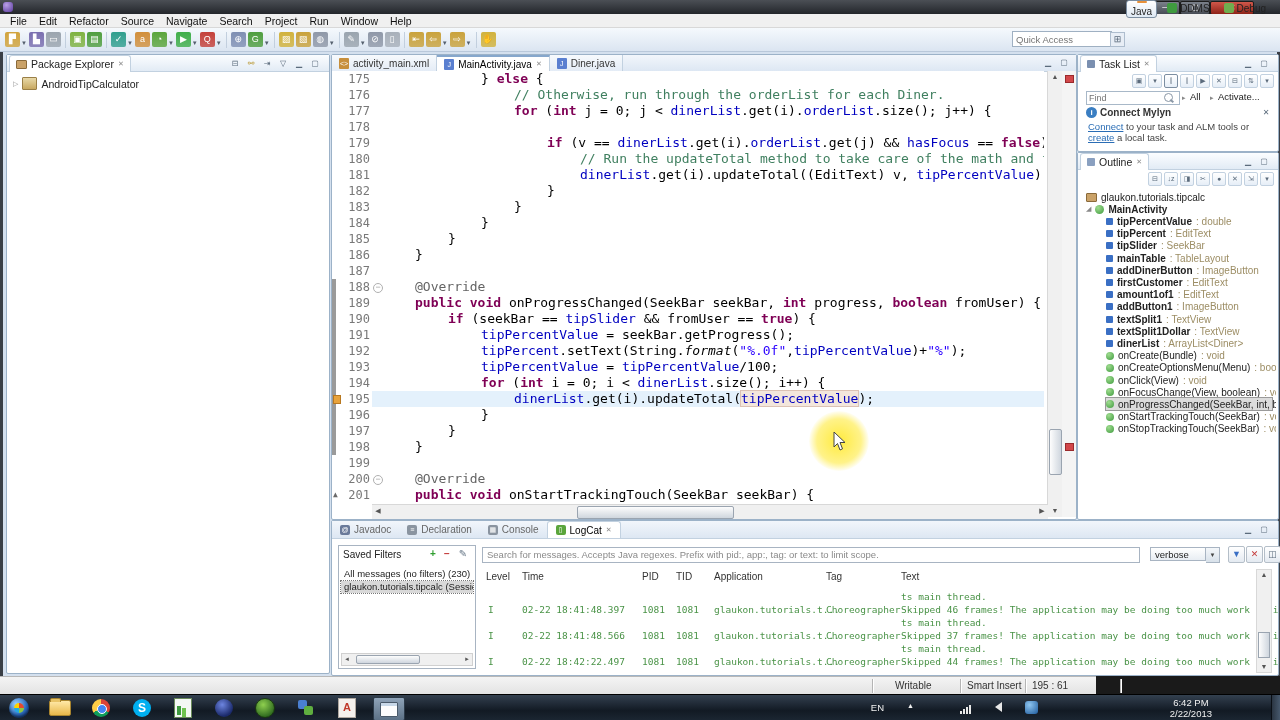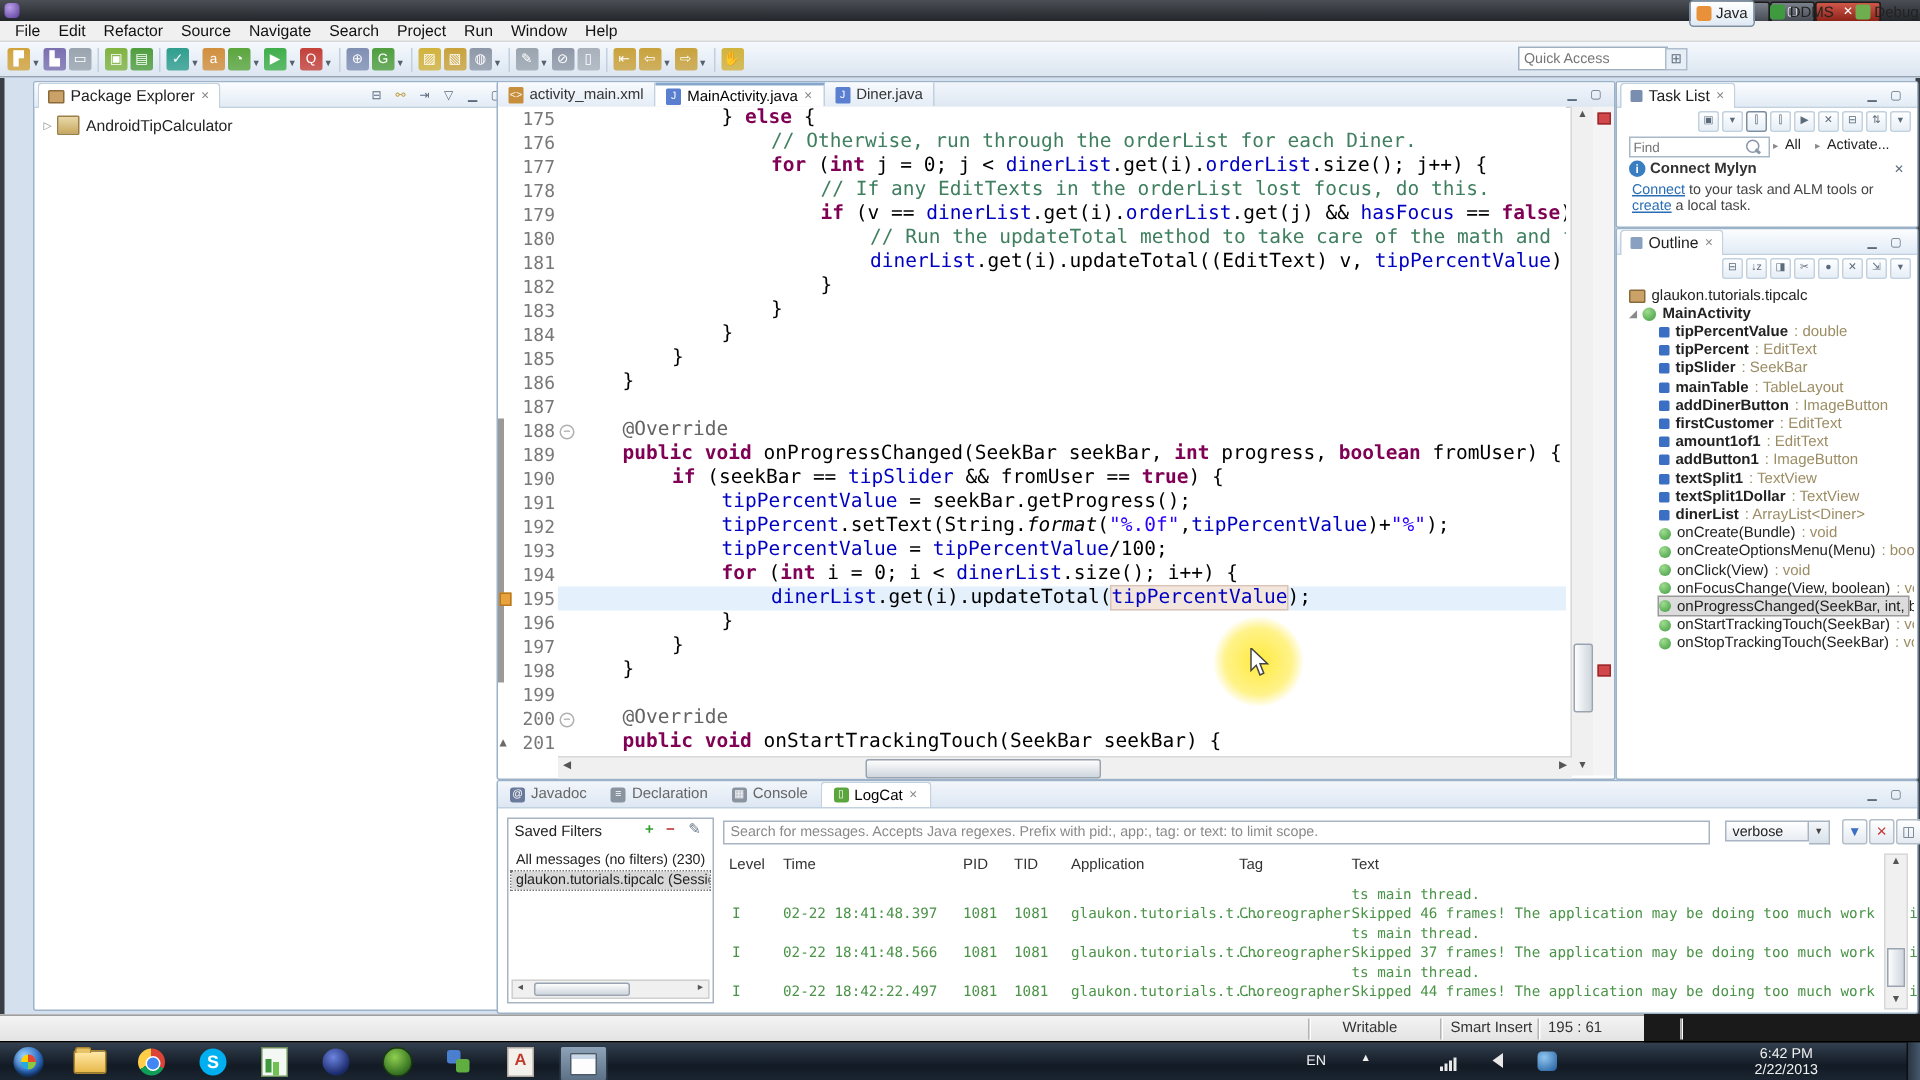--- a/index.html
+++ b/index.html
@@ -16,31 +16,31 @@
   #menubar{left:0;top:14px;width:1280px;height:14px;background:#f0f0f0;border-bottom:1px solid #d8d8d8;font-size:10.5px;color:#111;display:flex;align-items:center;padding-left:4px;box-sizing:border-box;}
   .menu-item{padding:0 6px;}
   
   #toolbar{left:0;top:28px;width:1280px;height:24px;background:linear-gradient(#f5f9fd,#dbe5f1);border-bottom:1px solid #b9c8da;display:flex;align-items:center;padding-left:4px;box-sizing:border-box;}
   .tbtn{width:15px;height:15px;margin:0 1px;border-radius:2px;font-size:9px;line-height:15px;text-align:center;color:#fff;}
   .tcaret{font-size:6px;color:#55606e;margin:6px 1px 0 0;}
   .tsep{width:1px;height:16px;background:#c2cfde;margin:0 3px;}
   #quick-access{left:1012px;top:31px;width:92px;height:14px;border:1px solid #9fb0c2;background:#fff;font-size:9.5px;color:#8a8a8a;padding:0 3px;font-family:"Liberation Sans",sans-serif;}
   #persp-icon{left:1110px;top:32px;width:13px;height:13px;background:#e8eef6;border:1px solid #aebdce;font-size:9px;line-height:12px;text-align:center;color:#5b6b7c;}
   .persp{top:30px;height:16px;font-size:10px;color:#222;display:flex;align-items:center;gap:3px;padding:0 4px;border-radius:3px;}
-  .persp.active{border:1px solid #7c8ea1;background:linear-gradient(#ffffff,#dfe9f4);}
+  .persp.active{border:1px solid #7c8ea1;background:linear-gradient(#ffffff,#dfe9f4);flex-direction:column;}
   .pico{width:10px;height:10px;border-radius:2px;display:inline-block;}
   
   #workbench{left:0;top:52px;width:1280px;height:624px;background:#d4e0ee;border-left:3px solid #3a3f46;border-right:3px solid #3a3f46;box-sizing:border-box;}
   .view{position:absolute;background:#fff;border:1px solid #9cb2c8;border-radius:2px;}
   .view-header{position:absolute;left:0;top:0;right:0;height:16px;background:linear-gradient(#fbfdff,#e2ebf5);border-bottom:1px solid #c2d1e0;font-size:10.5px;color:#222;}
   .vtab{position:absolute;left:2px;top:0;height:16px;display:flex;align-items:center;gap:4px;padding:0 6px;background:#fff;border:1px solid #c2d1e0;border-bottom:none;border-radius:3px 3px 0 0;}
   .vclose{color:#8a8a8a;font-size:7px;}
   .hicon{position:absolute;top:3px;width:12px;height:11px;font-size:8px;line-height:11px;text-align:center;color:#5b6b7c;}
   
-  #pkg-view{left:19px;top:2px;width:322px;height:618px;}
+  #pkg-view{left:3px;top:2px;width:322px;height:618px;}
   #pkg-item{position:absolute;left:6px;top:22px;display:flex;align-items:center;gap:4px;font-size:10.5px;color:#222;}
   .tri{color:#8a8a8a;font-size:7px;}
   .proj-icon{width:13px;height:11px;background:linear-gradient(#e8d9a8,#c8a860);border:1px solid #9a7f46;border-radius:1px;}
   
   #editor{left:328px;top:2px;width:744px;height:464px;}
   #etabs{position:absolute;left:0;top:0;right:0;height:16px;background:linear-gradient(#f2f6fb,#dde7f3);border-bottom:1px solid #c2d1e0;display:flex;font-size:10px;color:#333;}
   .etab{display:flex;align-items:center;gap:4px;padding:0 7px;border-right:1px solid #c2d1e0;background:linear-gradient(#f7fafd,#e4ecf6);}
   .etab.active{background:#fff;color:#000;border-top:2px solid #86a7cc;}
   .ficon{width:10px;height:11px;font-size:7px;line-height:11px;text-align:center;color:#fff;border-radius:1px;}
   .ficon.java{background:#5a7fd0;} .ficon.xml{background:#c78f3c;}
@@ -270,21 +270,21 @@
         <span id="etab-right">
           <span class="hicon" style="position: static;">▁</span>
           <span class="hicon" style="position: static;">▢</span>
         </span>
       </div>
     <div id="code">
         <div id="range-bar" style="top: 208px; height: 176px;"></div>
         <div class="cline" style="top: 0px;"><span class="num">175</span><span class="txt" style="left: 149px;"><span>} </span><span class="sk">else</span><span> {</span></span></div>
         <div class="cline" style="top: 16px;"><span class="num">176</span><span class="txt" style="left: 182px;"><span class="sc">// Otherwise, run through the orderList for each Diner.</span></span></div>
         <div class="cline" style="top: 32px;"><span class="num">177</span><span class="txt" style="left: 182px;"><span class="sk">for</span><span> (</span><span class="sk">int</span><span> j = 0; j &lt; </span><span class="sf">dinerList</span><span>.get(i).</span><span class="sf">orderList</span><span>.size(); j++) {</span></span></div>
-        <div class="cline" style="top: 48px;"><span class="num">178</span><span class="txt" style="left: 215px;"><span class="sc">// If any EditTexts in the orderList lost focus, do this.</span></span></div>
+        <div class="cline" style="top: 48px;"><span class="num">178</span></div>
         <div class="cline" style="top: 64px;"><span class="num">179</span><span class="txt" style="left: 215px;"><span class="sk">if</span><span> (v == </span><span class="sf">dinerList</span><span>.get(i).</span><span class="sf">orderList</span><span>.get(j) &amp;&amp; </span><span class="sf">hasFocus</span><span> == </span><span class="sk">false</span><span>)</span></span></div>
         <div class="cline" style="top: 80px;"><span class="num">180</span><span class="txt" style="left: 248px;"><span class="sc">// Run the updateTotal method to take care of the math and f</span></span></div>
         <div class="cline" style="top: 96px;"><span class="num">181</span><span class="txt" style="left: 248px;"><span class="sf">dinerList</span><span>.get(i).updateTotal((EditText) v, </span><span class="sf">tipPercentValue</span><span>);</span></span></div>
         <div class="cline" style="top: 112px;"><span class="num">182</span><span class="txt" style="left: 215px;"><span>}</span></span></div>
         <div class="cline" style="top: 128px;"><span class="num">183</span><span class="txt" style="left: 182px;"><span>}</span></span></div>
         <div class="cline" style="top: 144px;"><span class="num">184</span><span class="txt" style="left: 149px;"><span>}</span></span></div>
         <div class="cline" style="top: 160px;"><span class="num">185</span><span class="txt" style="left: 116px;"><span>}</span></span></div>
         <div class="cline" style="top: 176px;"><span class="num">186</span><span class="txt" style="left: 83px;"><span>}</span></span></div>
         <div class="cline" style="top: 192px; padding-left: 32px;"><span class="num">187</span><span class="txt" style="left: 50px;"></span></div>
         <div class="cline" style="top: 208px;"><span class="num">188</span><span class="foldc" style="top: 4px;">–</span><span class="txt" style="left: 83px;"><span class="sa">@Override</span></span></div>

